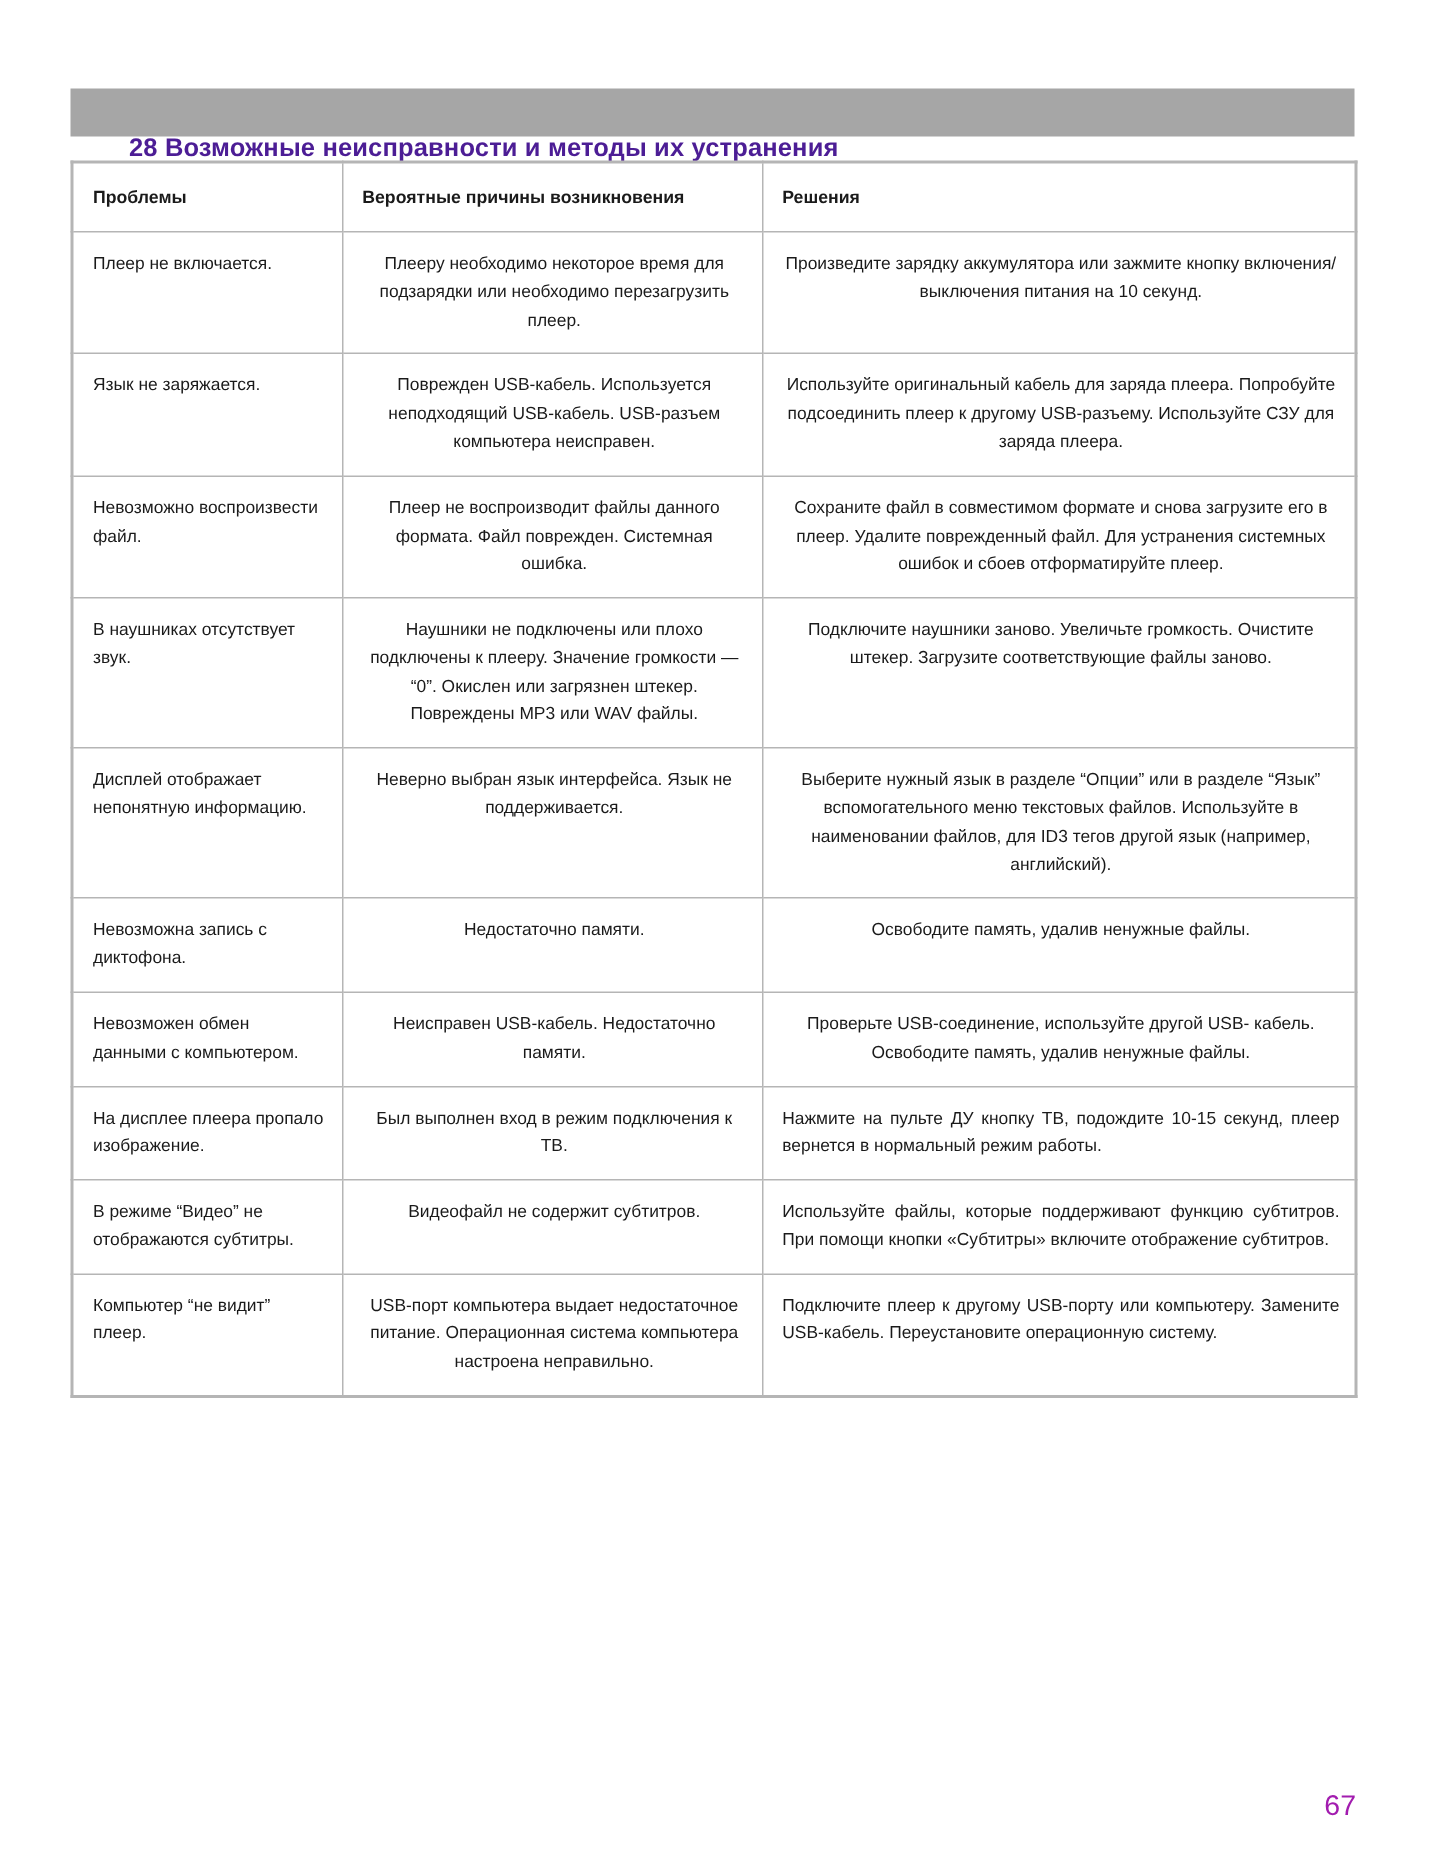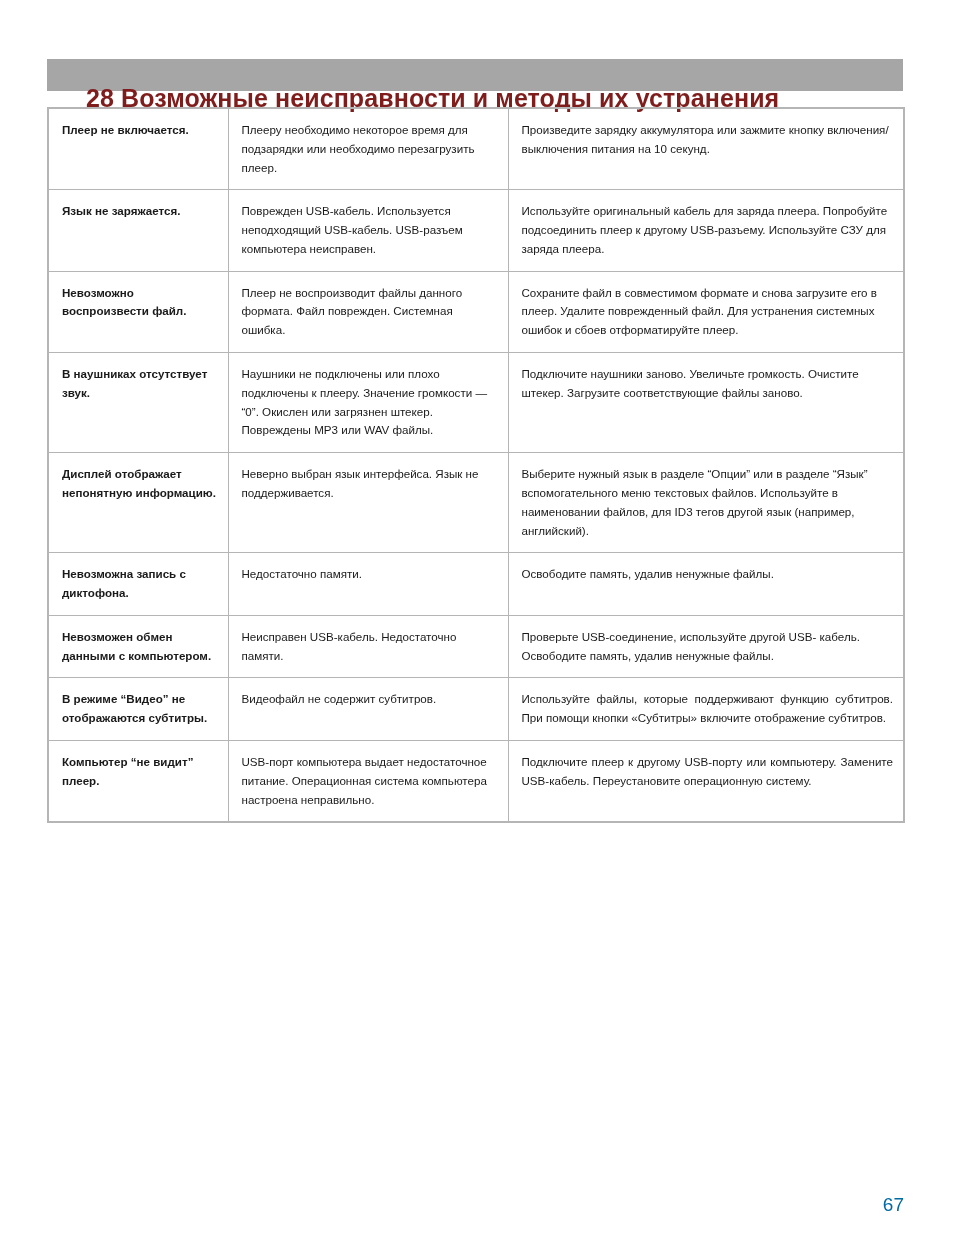--- a/index.html
+++ b/index.html
@@ -31,22 +31,22 @@
     position: absolute;
     left: 47px;
     top: 59px;
     width: 856px;
     height: 32px;
     background: #a6a6a6;
     display: flex;
     align-items: center;
   }
   .chapter-title {
-    color: #7f1d1d;
-    font-size: 25px;
+    color: #4c1d95;
+    font-size: 17px;
     font-weight: bold;
     letter-spacing: 0.1px;
     padding-left: 39px;
     white-space: nowrap;
     line-height: 1;
     margin-top: 46px;
   }
 
   
   .table-wrap {
@@ -72,64 +72,71 @@
     font-size: 11.6px;
     line-height: 1.62;
   }
   table.trouble tr.head td {
     font-weight: bold;
     font-size: 11.8px;
     padding-top: 13px;
     padding-bottom: 13px;
   }
   table.trouble td.problem {
-    font-weight: bold;
+    font-weight: normal;
   }
   table.trouble td.cause,
   table.trouble td.solution {
     font-weight: normal;
+    text-align: center;
   }
   table.trouble tr.justified td.solution {
     text-align: justify;
     text-justify: inter-word;
   }
   table.trouble td .b {
     font-weight: normal;
   }
   table.trouble tr.head td:first-child {
     white-space: pre-line;
   }
 
   
   .page-number {
     position: absolute;
     right: 50px;
     bottom: 29px;
     font-size: 19px;
-    color: #0369a1;
+    color: #a21caf;
     font-family: "Liberation Sans", sans-serif;
   }
 </style>
 </head>
 <body>
 
 <div class="page">
 
   <div class="chapter-bar">
     <div class="chapter-title">28 Возможные неисправности и методы их устранения</div>
   </div>
 
   <div class="table-wrap">
     <table class="trouble">
       <colgroup>
         <col class="c1">
           <col class="c2">
           <col class="c3">
       </colgroup>
       <tbody id="table-body">
+        <tr class="head">
+          <td class="problem">Проблемы</td>
+          <td class="problem">Вероятные причины
+возникновения</td>
+          <td class="problem">Решения</td>
+        </tr>
       <tr>
             <td class="problem">Плеер не
 включается.</td>
             <td class="cause">Плееру необходимо некоторое время
 для подзарядки или необходимо
 перезагрузить плеер.</td>
             <td class="solution">Произведите зарядку аккумулятора или зажмите кнопку
 включения/выключения питания на 10 секунд.</td>
           </tr>
           <tr>
@@ -186,20 +193,28 @@
             <td class="problem">Невозможен
 обмен данными с
 компьютером.</td>
             <td class="cause">Неисправен USB-кабель.
 Недостаточно памяти.</td>
             <td class="solution">Проверьте USB-соединение, используйте другой USB-
 кабель.
 Освободите память, удалив ненужные файлы.</td>
           </tr>
           <tr class="justified">
+            <td class="problem">На дисплее
+плеера пропало
+изображение.</td>
+            <td class="cause">Был выполнен вход в режим
+подключения к ТВ.</td>
+            <td class="solution">Нажмите на пульте ДУ кнопку ТВ, подождите 10-15 секунд, плеер вернется в нормальный режим работы.</td>
+          </tr>
+          <tr class="justified">
             <td class="problem">В режиме “Видео”
 не отображаются
 субтитры.</td>
             <td class="cause">Видеофайл не содержит субтитров.</td>
             <td class="solution"><span>Используйте файлы, которые поддерживают функцию субтитров. При помощи кнопки </span><span class="b">«Субтитры»</span><span> включите отображение субтитров.</span></td>
           </tr>
           <tr class="justified">
             <td class="problem">Компьютер “не
 видит” плеер.</td>
             <td class="cause">USB-порт компьютера выдает

